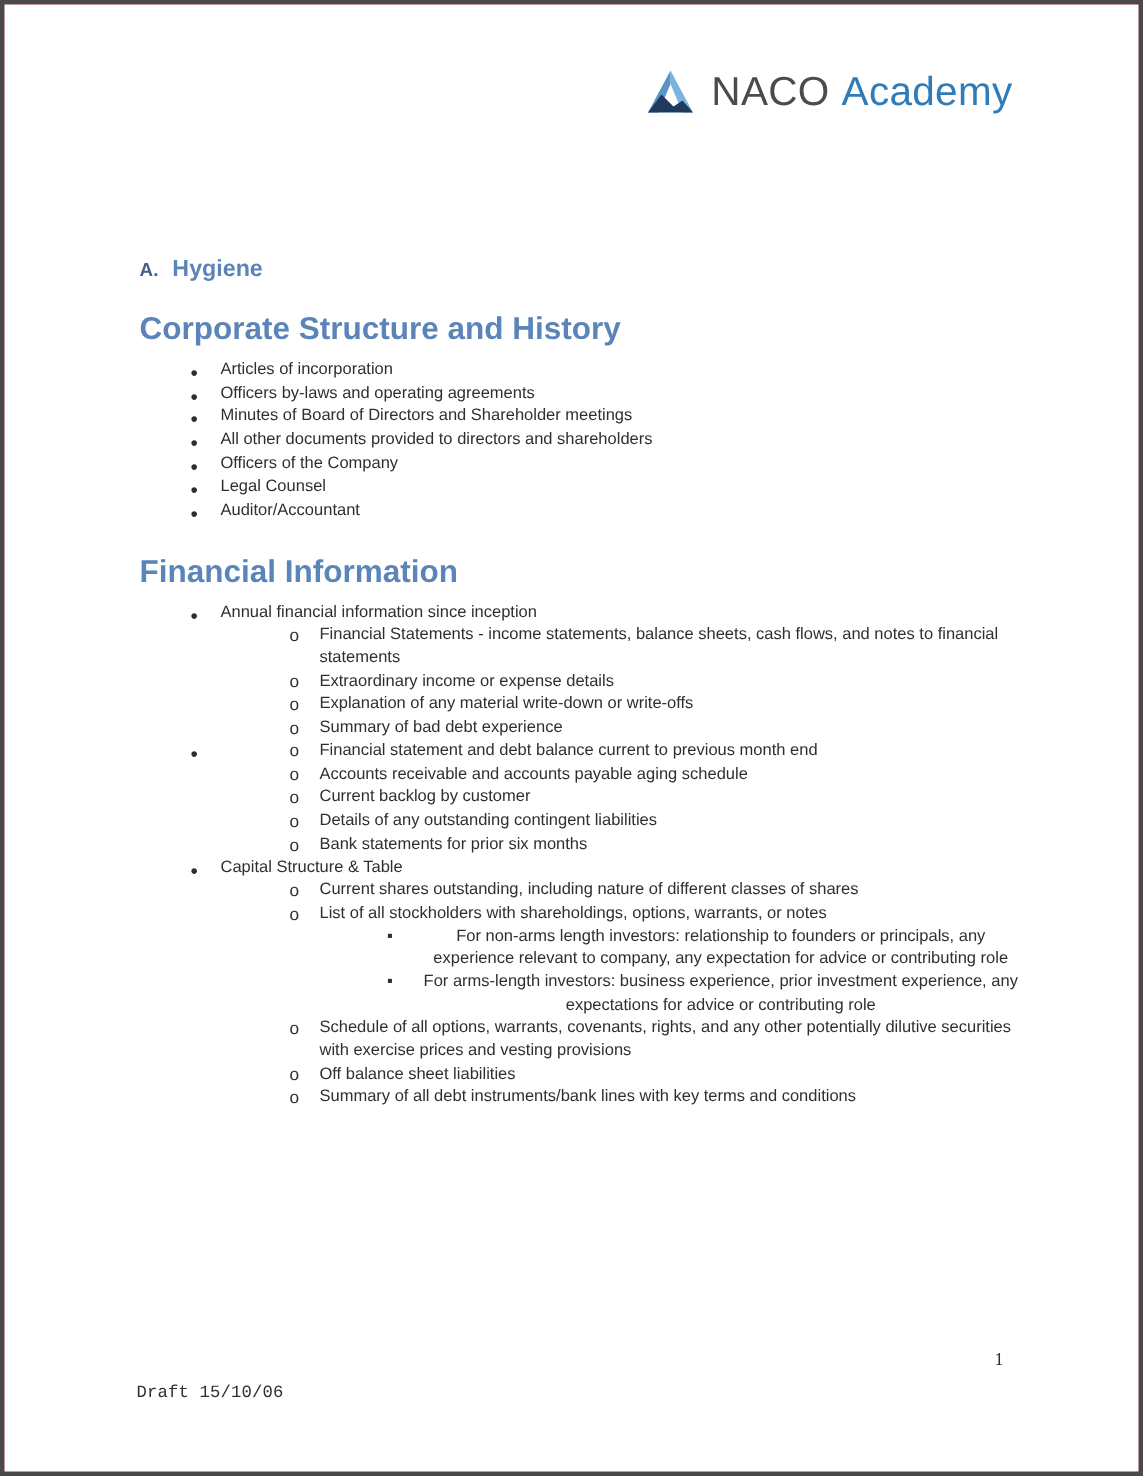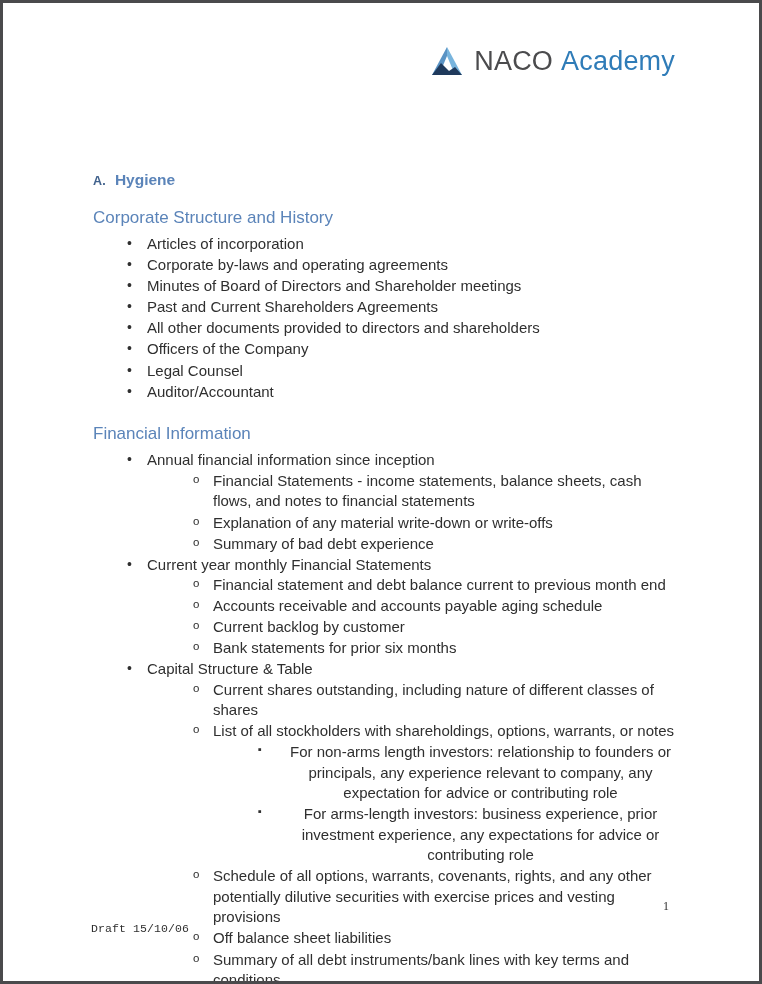--- a/index.html
+++ b/index.html
@@ -84,22 +84,22 @@
     gap: 9px;
   }
   .part-letter {
     font-size: 12.5px;
     font-weight: bold;
     color: #40618c;
     letter-spacing: 0.2px;
   }
   h2.section-heading {
     margin: 0 0 6px 0;
-    font-size: 17px;
-    font-weight: normal;
+    font-size: 21px;
+    font-weight: bold;
     color: #5b84b9;
     line-height: 1.25;
   }
   .section {
     margin-bottom: 21px;
   }
   .section:last-child { margin-bottom: 0; }
 
   
   ul.lvl {
@@ -107,21 +107,21 @@
     padding: 0;
     list-style: none;
   }
   ul.lvl1 { margin-left: 32px; }
   ul.lvl2 { margin-left: 44px; margin-top: 0; }
   ul.lvl3 { margin-left: 43px; margin-top: 0; text-align: center; }
 
   li.item {
     position: relative;
     padding-left: 22px;
-    font-size: 15px;
+    font-size: 11px;
     color: #2f2f2f;
     line-height: 1.37;
     margin-bottom: 0.5px;
   }
   li.item > .txt { display: block; }
 
   li.item::before {
     position: absolute;
     left: 0;
     top: 0;
@@ -191,27 +191,24 @@
       </div>
 
       <div id="sections-host">
           <div class="section">
             <h2 class="section-heading">Corporate Structure and History</h2>
             <ul class="lvl lvl1">
               <li class="item">
                 <span class="txt">Articles of incorporation</span>
               </li>
               <li class="item">
-                <span class="txt">Corporate by-laws and operating agreements</span>
+                <span class="txt">Officers by-laws and operating agreements</span>
               </li>
               <li class="item">
                 <span class="txt">Minutes of Board of Directors and Shareholder meetings</span>
-              </li>
-              <li class="item">
-                <span class="txt">Past and Current Shareholders Agreements</span>
               </li>
               <li class="item">
                 <span class="txt">All other documents provided to directors and shareholders</span>
               </li>
               <li class="item">
                 <span class="txt">Officers of the Company</span>
               </li>
               <li class="item">
                 <span class="txt">Legal Counsel</span>
               </li>
@@ -223,38 +220,43 @@
           <div class="section">
             <h2 class="section-heading">Financial Information</h2>
             <ul class="lvl lvl1">
               <li class="item">
                 <span class="txt">Annual financial information since inception</span>
                 <ul class="lvl lvl2">
                   <li class="item">
                     <span class="txt">Financial Statements - income statements, balance sheets, cash flows, and notes to financial statements</span>
                   </li>
                   <li class="item">
+                    <span class="txt">Extraordinary income or expense details</span>
+                  </li>
+                  <li class="item">
                     <span class="txt">Explanation of any material write-down or write-offs</span>
                   </li>
                   <li class="item">
                     <span class="txt">Summary of bad debt experience</span>
                   </li>
                 </ul>
               </li>
               <li class="item">
-                <span class="txt">Current year monthly Financial Statements</span>
                 <ul class="lvl lvl2">
                   <li class="item">
                     <span class="txt">Financial statement and debt balance current to previous month end</span>
                   </li>
                   <li class="item">
                     <span class="txt">Accounts receivable and accounts payable aging schedule</span>
                   </li>
                   <li class="item">
                     <span class="txt">Current backlog by customer</span>
+                  </li>
+                  <li class="item">
+                    <span class="txt">Details of any outstanding contingent liabilities</span>
                   </li>
                   <li class="item">
                     <span class="txt">Bank statements for prior six months</span>
                   </li>
                 </ul>
               </li>
               <li class="item">
                 <span class="txt">Capital Structure &amp; Table</span>
                 <ul class="lvl lvl2">
                   <li class="item">

